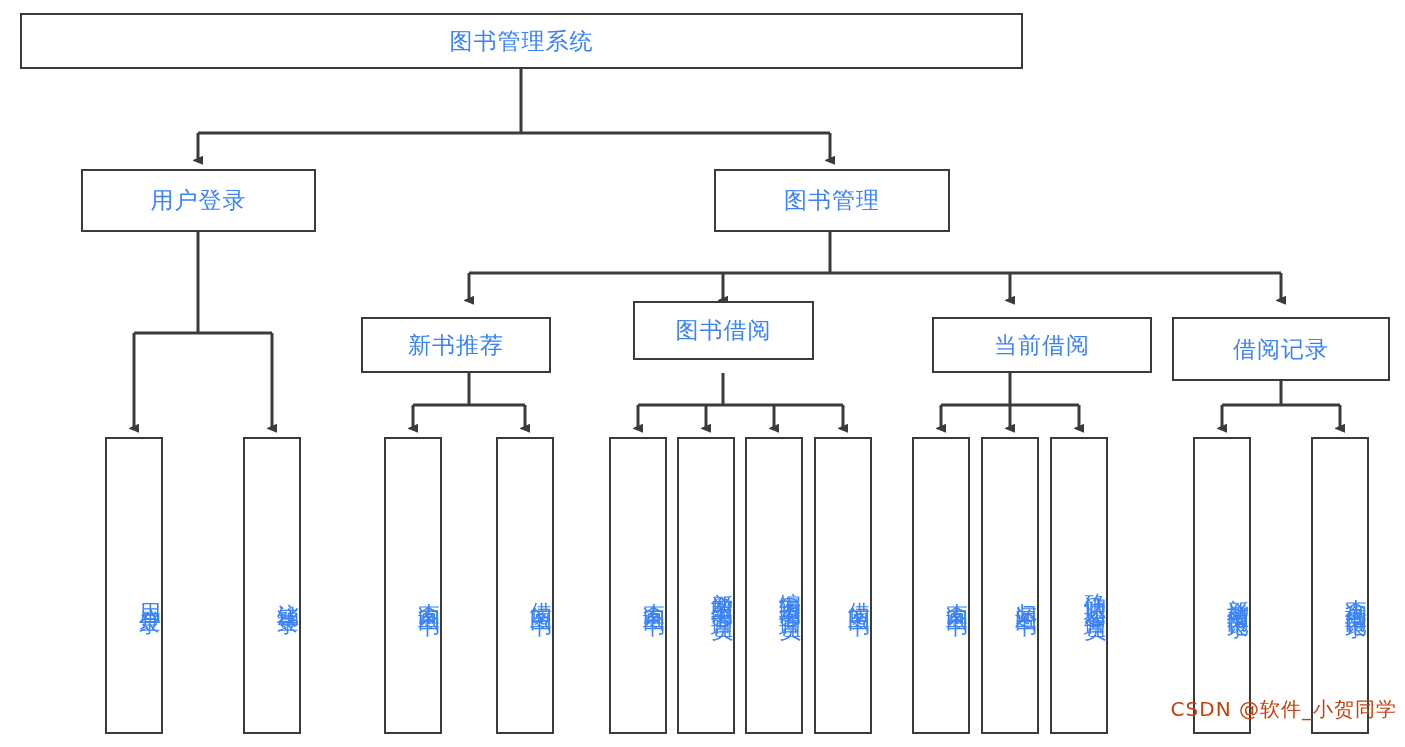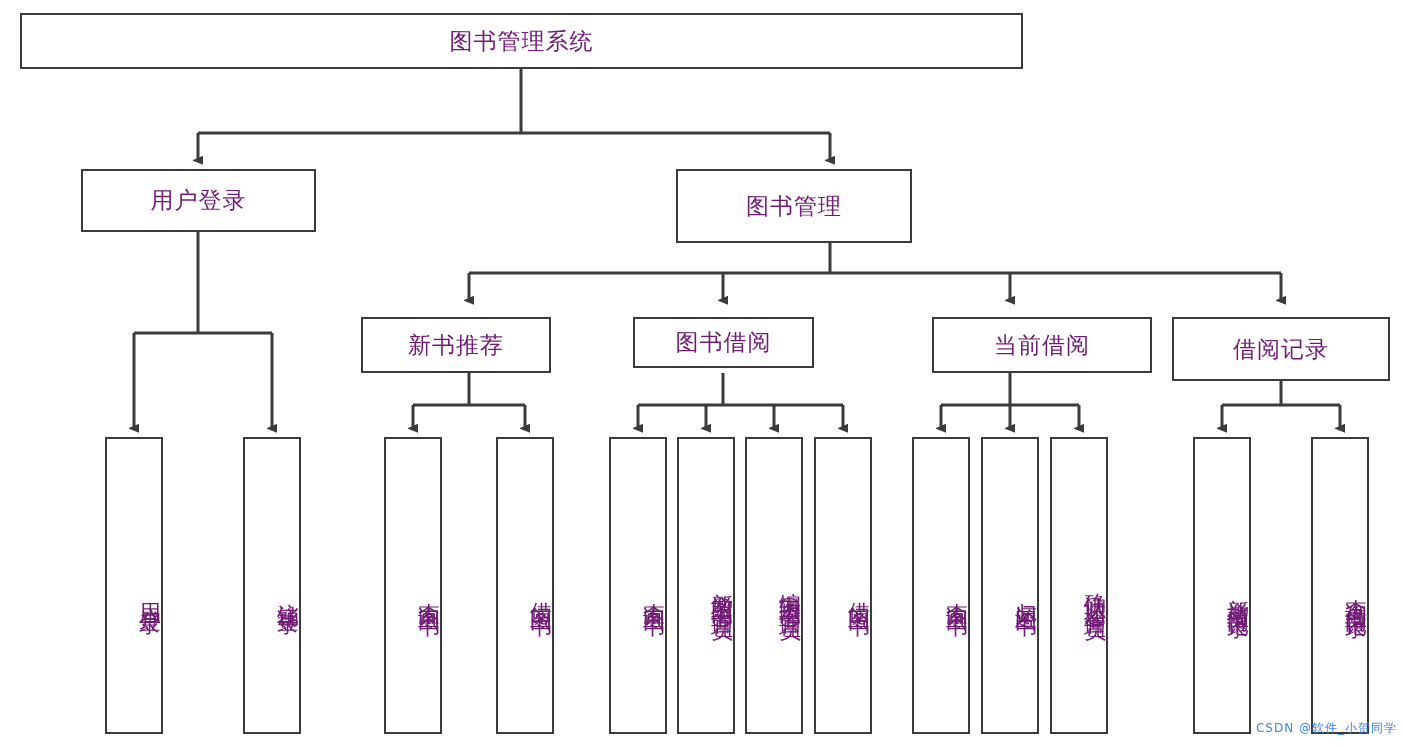--- a/index.html
+++ b/index.html
@@ -13,21 +13,21 @@
   #diagram{position:absolute;left:0;top:0;width:1405px;height:747px;}
   .conn-layer{position:absolute;left:0;top:0;width:1405px;height:747px;pointer-events:none;}
   .node{
     position:absolute;
     box-sizing:border-box;
     background:#ffffff;
     border:2px solid #3b3b3b;
     display:flex;
     align-items:center;
     justify-content:center;
-    color:#701a75;
+    color:#3b82f6;
   }
   .node.h{
     font-size:23px;
     letter-spacing:1px;
   }
   .node.v{
     writing-mode:vertical-rl;
     text-orientation:upright;
     align-items:flex-start;
     justify-content:center;
@@ -37,23 +37,23 @@
   }
   .node.v .vlabel{
     writing-mode:vertical-rl;
     text-orientation:upright;
     line-height:1.0;
     white-space:nowrap;
   }
   .watermark{
     position:absolute;
     right:8px;
-    bottom:10px;
-    font-size:12px;
-    color:#3b82f6;
+    bottom:24px;
+    font-size:20px;
+    color:#c2410c;
     letter-spacing:1px;
     white-space:nowrap;
   }
 </style>
 </head>
 <body>
 
 <div id="diagram">
 
   <svg class="conn-layer" viewBox="0 0 1405 747" width="1405" height="747" xmlns="http://www.w3.org/2000/svg">
@@ -106,28 +106,28 @@
     </g>
   </svg>
 
   <div class="node h" style="left:20px;top:13px;width:1003px;height:56px;">
     <span>图书管理系统</span>
   </div>
 
   <div class="node h" style="left:81px;top:169px;width:235px;height:63px;">
     <span>用户登录</span>
   </div>
-  <div class="node h" style="left:676px;top:169px;width:236px;height:74px;">
+  <div class="node h" style="left:714px;top:169px;width:236px;height:63px;">
     <span>图书管理</span>
   </div>
 
   <div class="node h" style="left:361px;top:317px;width:190px;height:56px;">
     <span>新书推荐</span>
   </div>
-  <div class="node h" style="left:633px;top:317px;width:181px;height:51px;font-family:Liberation Serif, serif;">
+  <div class="node h" style="left:633px;top:301px;width:181px;height:59px;font-family:Liberation Serif, serif;">
     <span>图书借阅</span>
   </div>
   <div class="node h" style="left:900px;top:317px;width:220px;height:56px;margin-left:32px;">
     <span>当前借阅</span>
   </div>
   <div class="node h" style="left:1172px;top:317px;width:218px;height:64px;">
     <span>借阅记录</span>
   </div>
 
   <div class="node v" style="left:105px;top:437px;width:58px;height:297px;">

